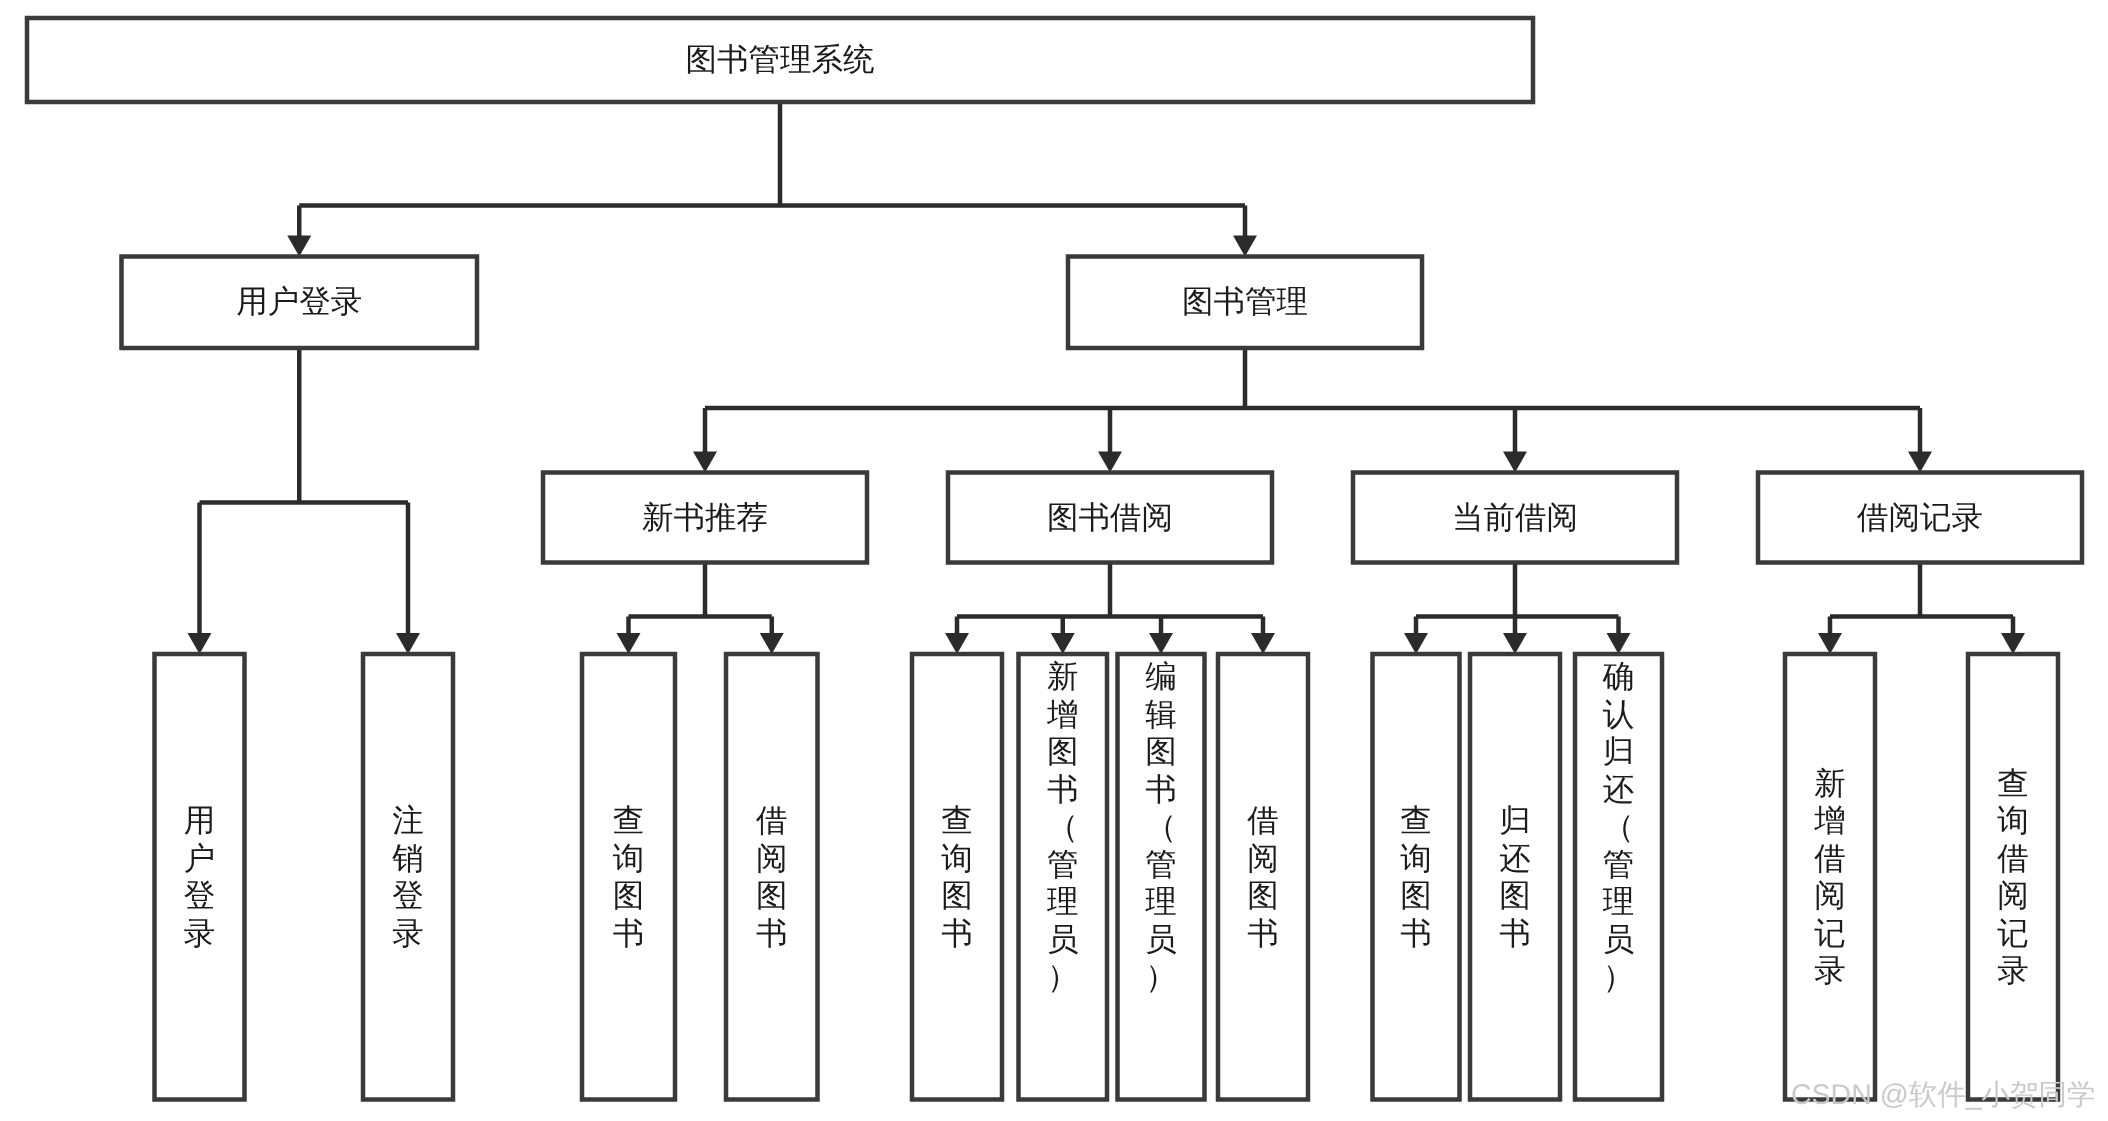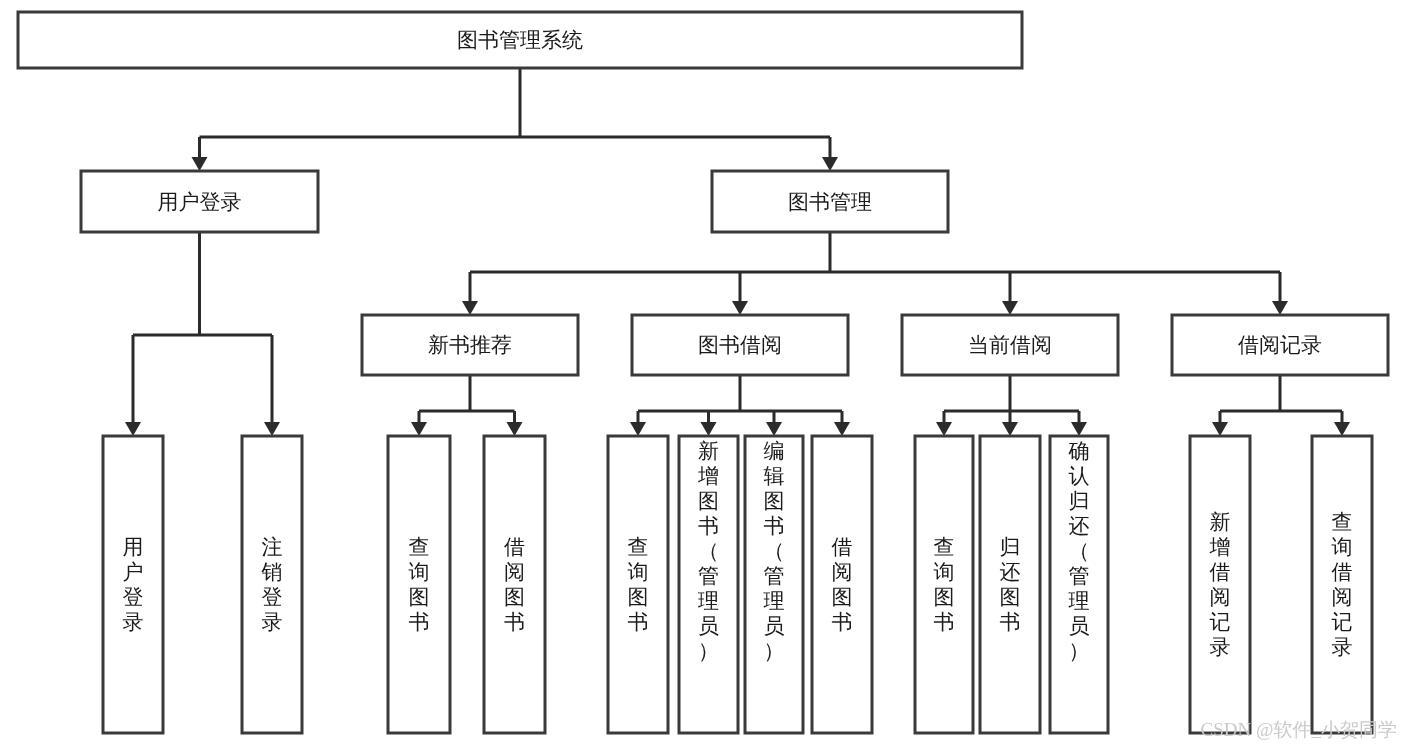--- a/index.html
+++ b/index.html
@@ -44,21 +44,21 @@
   }
   .arrow-head {
     fill: #2b2b2b;
   }
   .watermark {
     position: absolute;
     right: 8px;
     bottom: 4px;
     color: #c9c9c9;
     font-size: 19px;
-    font-family: Liberation Serif, serif;
+    font-family: Liberation Sans, sans-serif;
     white-space: nowrap;
     user-select: none;
     pointer-events: none;
   }
 </style>
 </head>
 <body>
 
 <svg id="chart" viewBox="0 0 1405 747">
   <defs>

